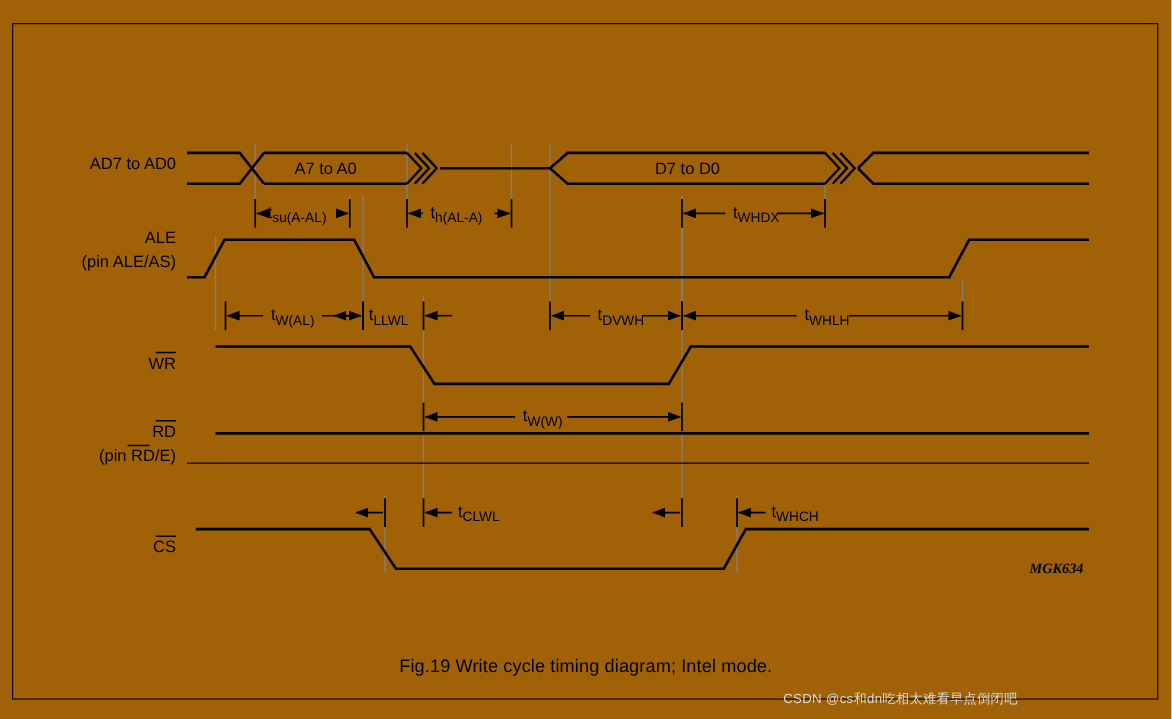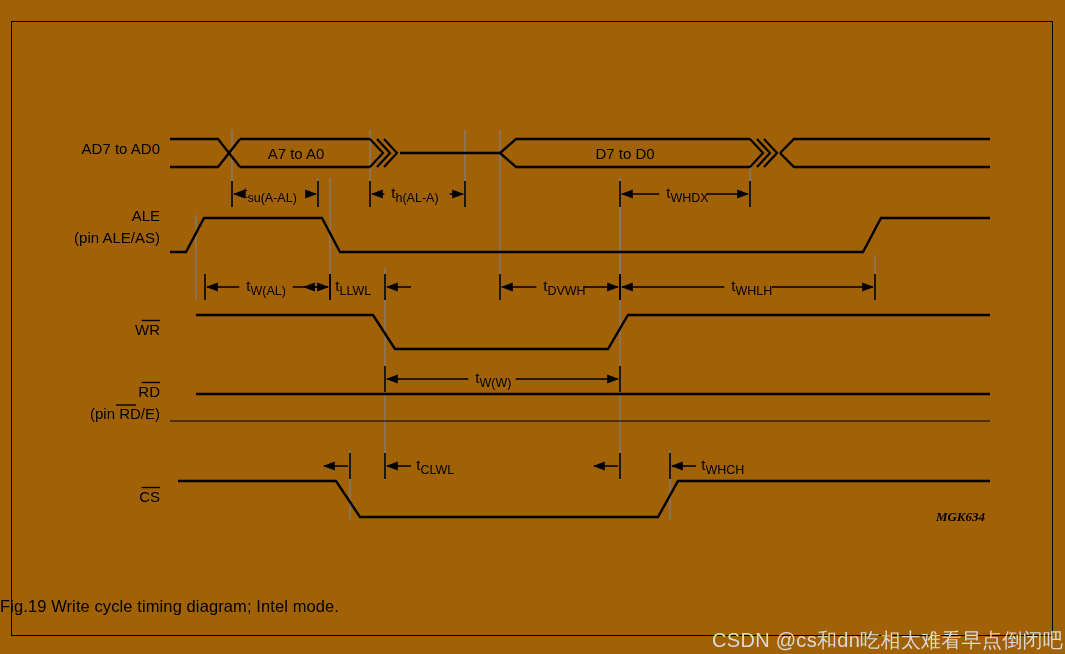--- a/index.html
+++ b/index.html
@@ -31,29 +31,30 @@
     left: 0;
     top: 0;
     width: 1065px;
     height: 654px;
   }
   .caption {
     position: absolute;
     left: 0;
     top: 597px;
     width: 1065px;
+    text-align: center;
     font-size: 16.5px;
     color: #000;
     letter-spacing: 0.1px;
   }
   .watermark {
     position: absolute;
     left: 712px;
     top: 627px;
-    font-size: 20px;
+    font-size: 12px;
     color: #d9d9d9;
     white-space: nowrap;
     letter-spacing: 0.3px;
   }
 </style>
 </head>
 <body>
 
 <div id="page">
 

